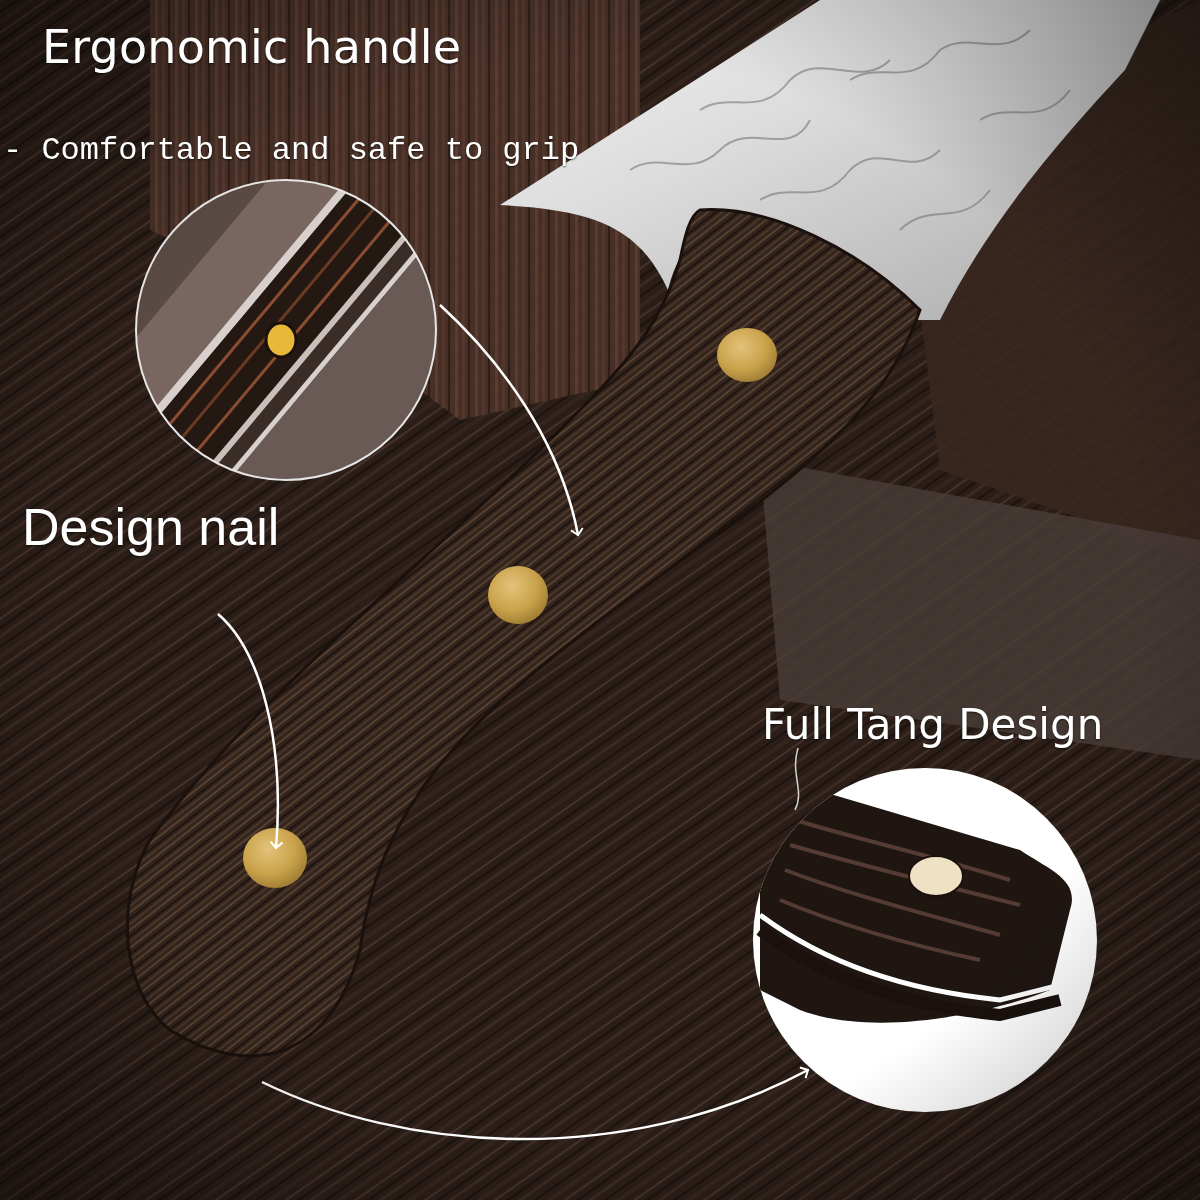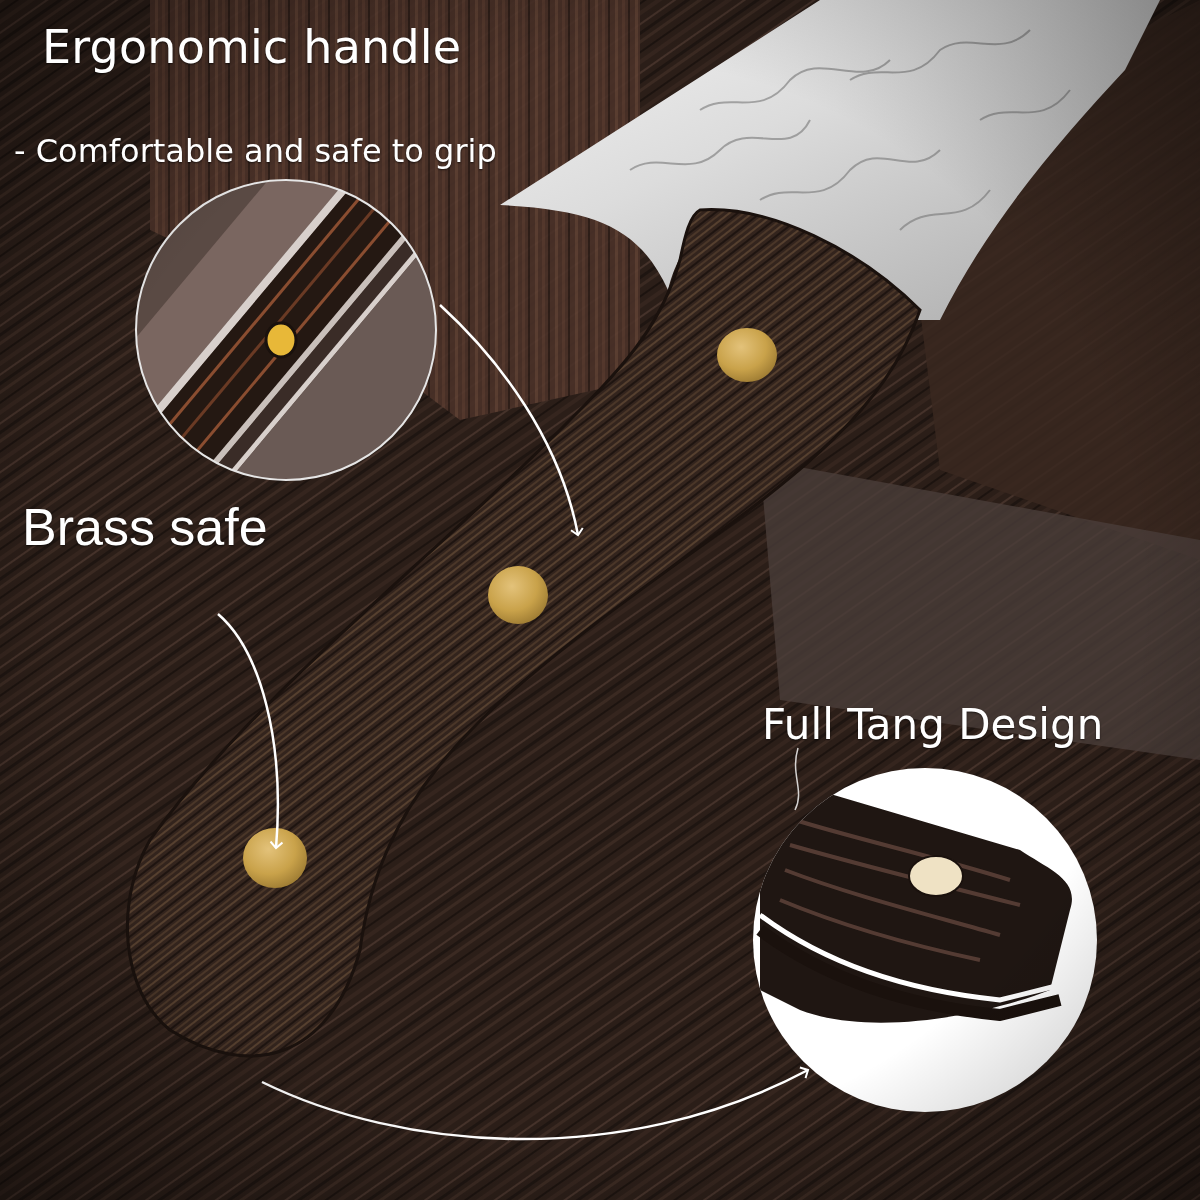--- a/index.html
+++ b/index.html
@@ -1,21 +1,21 @@
 <!DOCTYPE html>
 <html><head>
   <meta charset="utf-8">
   <style>
     html, body { margin: 0; padding: 0; }
     body { width: 1200px; height: 1200px; overflow: hidden; background: #2a1d17; font-family: "DejaVu Sans", sans-serif; }
     .stage { position: relative; width: 1200px; height: 1200px; overflow: hidden; }
     .stage svg.scene { position: absolute; left: 0; top: 0; }
     .label { position: absolute; color: #ffffff; white-space: nowrap; text-shadow: 0 1px 2px rgba(0,0,0,0.6); }
     .title-ergo { left: 42px; top: 20px; font-size: 46px; letter-spacing: 0.2px; }
-    .sub-ergo { left: 14px; top: 132px; font-size: 32px; }
+    .sub-ergo { left: 3px; top: 132px; font-size: 32px; font-family: Liberation Mono, monospace; }
     .title-brass { left: 22px; top: 500px; font-family: "Liberation Sans", sans-serif; font-size: 52px; line-height: 54px; }
     .title-tang { left: 762px; top: 700px; font-size: 42px; text-align: right; }
   </style>
 </head>
 <body>
 
 <div class="stage">
   <svg class="scene" width="1200" height="1200" viewBox="0 0 1200 1200" xmlns="http://www.w3.org/2000/svg">
     <defs>
       <pattern id="grainBg" width="40" height="40" patternUnits="userSpaceOnUse" patternTransform="rotate(-35)">
@@ -132,16 +132,16 @@
       <path d="M262,1082 C400,1150 620,1170 808,1070" marker-end="url(#arrowHead)"></path>
       <path d="M798,748 C790,775 805,790 795,810" stroke-width="1.5" opacity="0.8"></path>
     </g>
 
     <rect x="0" y="0" width="1200" height="1200" fill="url(#vignette)"></rect>
   </svg>
 
   <div class="label title-ergo">Ergonomic handle</div>
   <div class="label sub-ergo">- Comfortable and safe to grip</div>
   <div class="label title-brass">
-    <div>Brass safe</div>
+    <div>Design nail</div>
   </div>
   <div class="label title-tang">Full Tang Design</div>
 </div>
 
 </body></html>

